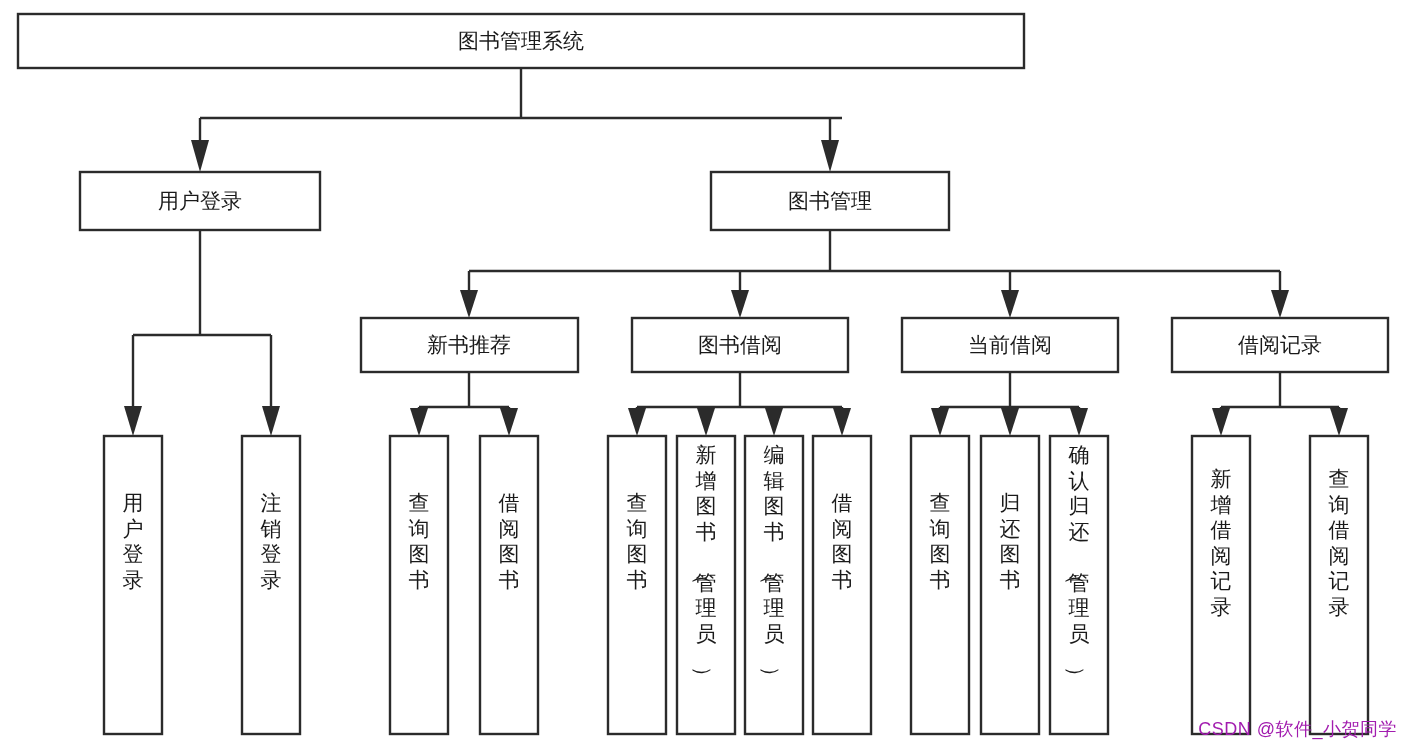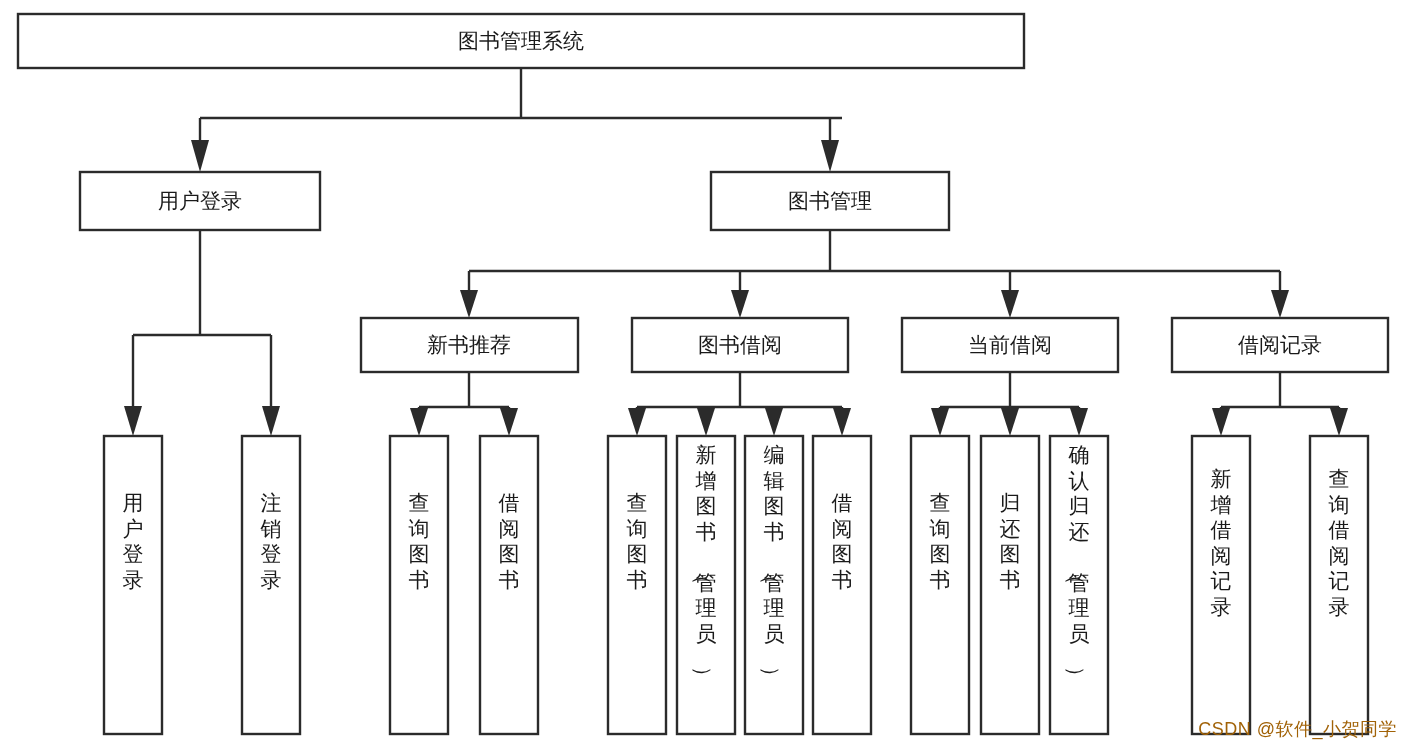--- a/index.html
+++ b/index.html
@@ -52,21 +52,21 @@
     font-family: "Liberation Sans", "DejaVu Sans", sans-serif;
     font-size: 21px;
     text-anchor: middle;
   }
   .watermark {
     position: absolute;
     right: 8px;
     bottom: 6px;
     font-family: "Liberation Sans", "DejaVu Sans", sans-serif;
     font-size: 18px;
-    color: #a16207;
+    color: #a21caf;
     white-space: nowrap;
     letter-spacing: 0.5px;
     pointer-events: none;
   }
 </style>
 </head>
 <body>
 
 <div id="diagram-root">
 

